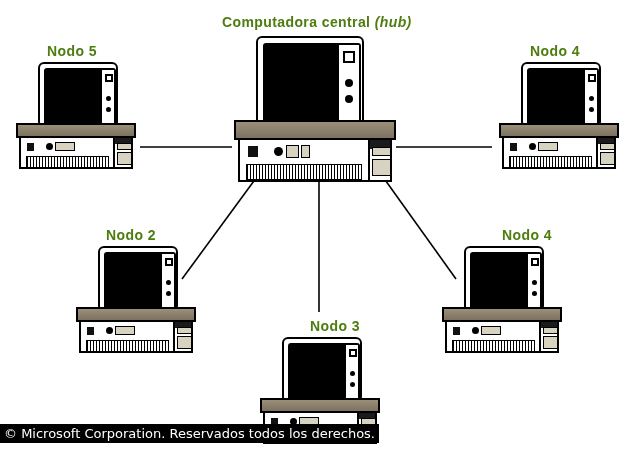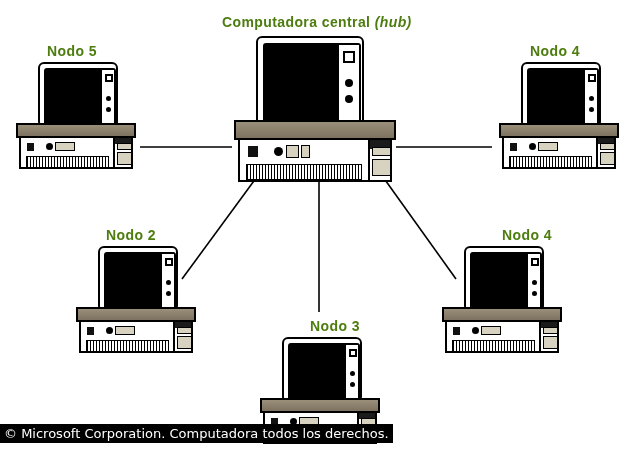--- a/index.html
+++ b/index.html
@@ -298,15 +298,15 @@
       <div class="strip" style="left:34px;top:4px;width:20px;height:9px;"></div>
       <div class="vents" style="left:5px;top:18px;width:83px;height:12px;"></div>
       <div class="bay" style="left:92px;top:0px;width:22px;height:33px;">
         <div class="dark" style="left:0;top:0;width:22px;height:6px;"></div>
         <div class="slot" style="left:2px;top:5px;width:18px;height:7px;"></div>
         <div class="slot" style="left:2px;top:14px;width:18px;height:13px;"></div>
       </div>
     </div>
   </div>
 
-  <div class="caption" style="left:0px;top:424px;">© Microsoft Corporation. Computadora todos los derechos.</div>
+  <div class="caption" style="left:0px;top:424px;">© Microsoft Corporation. Reservados todos los derechos.</div>
 
 </div>
 
 </body></html>

